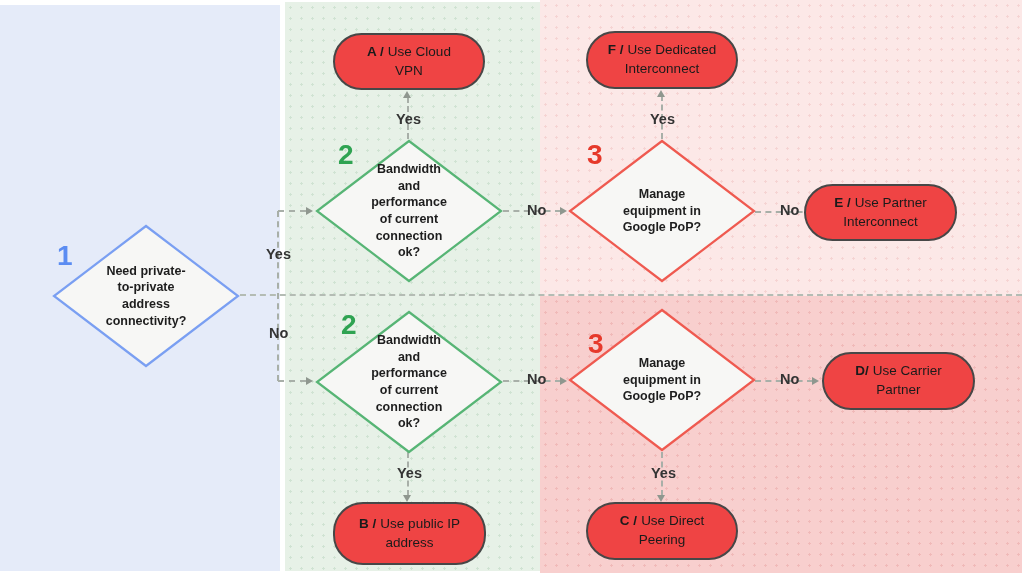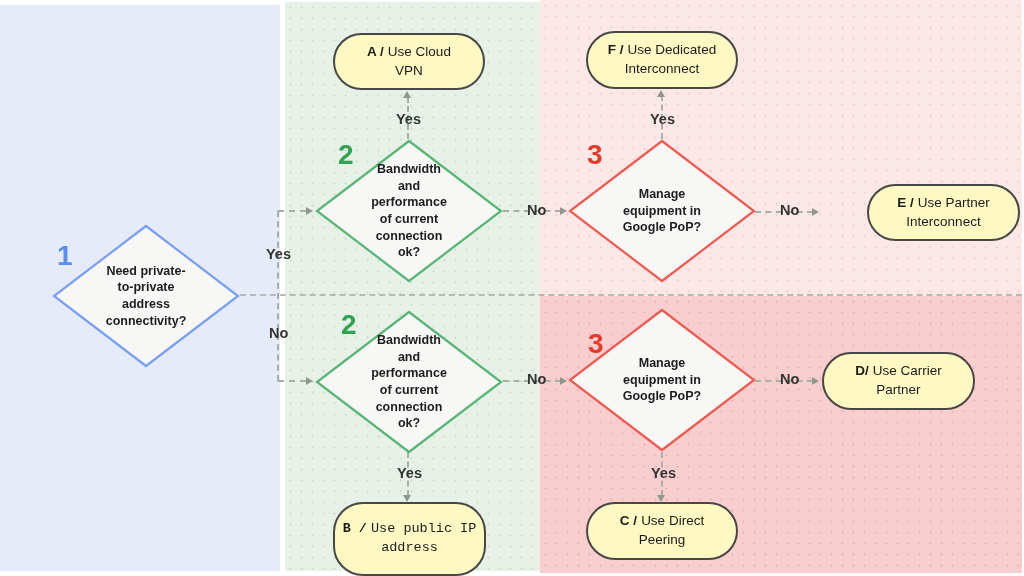--- a/index.html
+++ b/index.html
@@ -38,21 +38,21 @@
   .diamond-text{position:absolute;left:24px;right:24px;top:0;bottom:0;
     display:flex;align-items:center;justify-content:center;text-align:center;
     white-space:pre-line;font-size:12.5px;line-height:1.33;font-weight:bold;
     color:#1d1d1d;}
   .stepnum{position:absolute;font-size:28px;font-weight:bold;line-height:1;}
   .stepnum.c1{color:#5b8cf2;}
   .stepnum.c2{color:#2fa352;}
   .stepnum.c3{color:#e6392b;}
 
   
-  .pill{position:absolute;box-sizing:border-box;background:#fef9c3;
+  .pill{position:absolute;box-sizing:border-box;background:#ef4444;
     border:2px solid #474747;border-radius:30px;
     display:flex;align-items:center;justify-content:center;}
   .pill-text{text-align:center;font-size:13.5px;line-height:1.4;color:#1b1b1b;}
   .pill-prefix{font-weight:bold;margin-right:4px;}
   .pill-label{white-space:pre-line;}
 
   
   .edge-label{position:absolute;font-size:14.5px;font-weight:bold;color:#343434;
               line-height:1;}
 </style>
@@ -153,29 +153,29 @@
   <div class="stepnum c3" style="left:588px;top:330px;">3</div>
 
   <div class="pill" style="left:333px;top:33px;width:152px;height:57px;">
     <div class="pill-text"><span class="pill-prefix">A /</span><span class="pill-label">Use Cloud
 VPN</span></div>
   </div>
   <div class="pill" style="left:586px;top:31px;width:152px;height:58px;">
     <div class="pill-text"><span class="pill-prefix">F /</span><span class="pill-label">Use Dedicated
 Interconnect</span></div>
   </div>
-  <div class="pill" style="left:867px;top:184px;width:153px;height:57px;">
+  <div class="pill" style="left:804px;top:184px;width:153px;height:57px;">
     <div class="pill-text"><span class="pill-prefix">E /</span><span class="pill-label">Use Partner
 Interconnect</span></div>
   </div>
   <div class="pill" style="left:822px;top:352px;width:153px;height:58px;">
     <div class="pill-text"><span class="pill-prefix">D/</span><span class="pill-label">Use Carrier
 Partner</span></div>
   </div>
-  <div class="pill" style="left:333px;top:502px;width:153px;height:74px;font-family:Liberation Mono, monospace;">
+  <div class="pill" style="left:333px;top:502px;width:153px;height:63px;">
     <div class="pill-text"><span class="pill-prefix">B /</span><span class="pill-label">Use public IP
 address</span></div>
   </div>
   <div class="pill" style="left:586px;top:502px;width:152px;height:58px;">
     <div class="pill-text"><span class="pill-prefix">C /</span><span class="pill-label">Use Direct
 Peering</span></div>
   </div>
 
   <span class="edge-label" style="left:266px;top:247px;">Yes</span>
   <span class="edge-label" style="left:269px;top:326px;">No</span>

